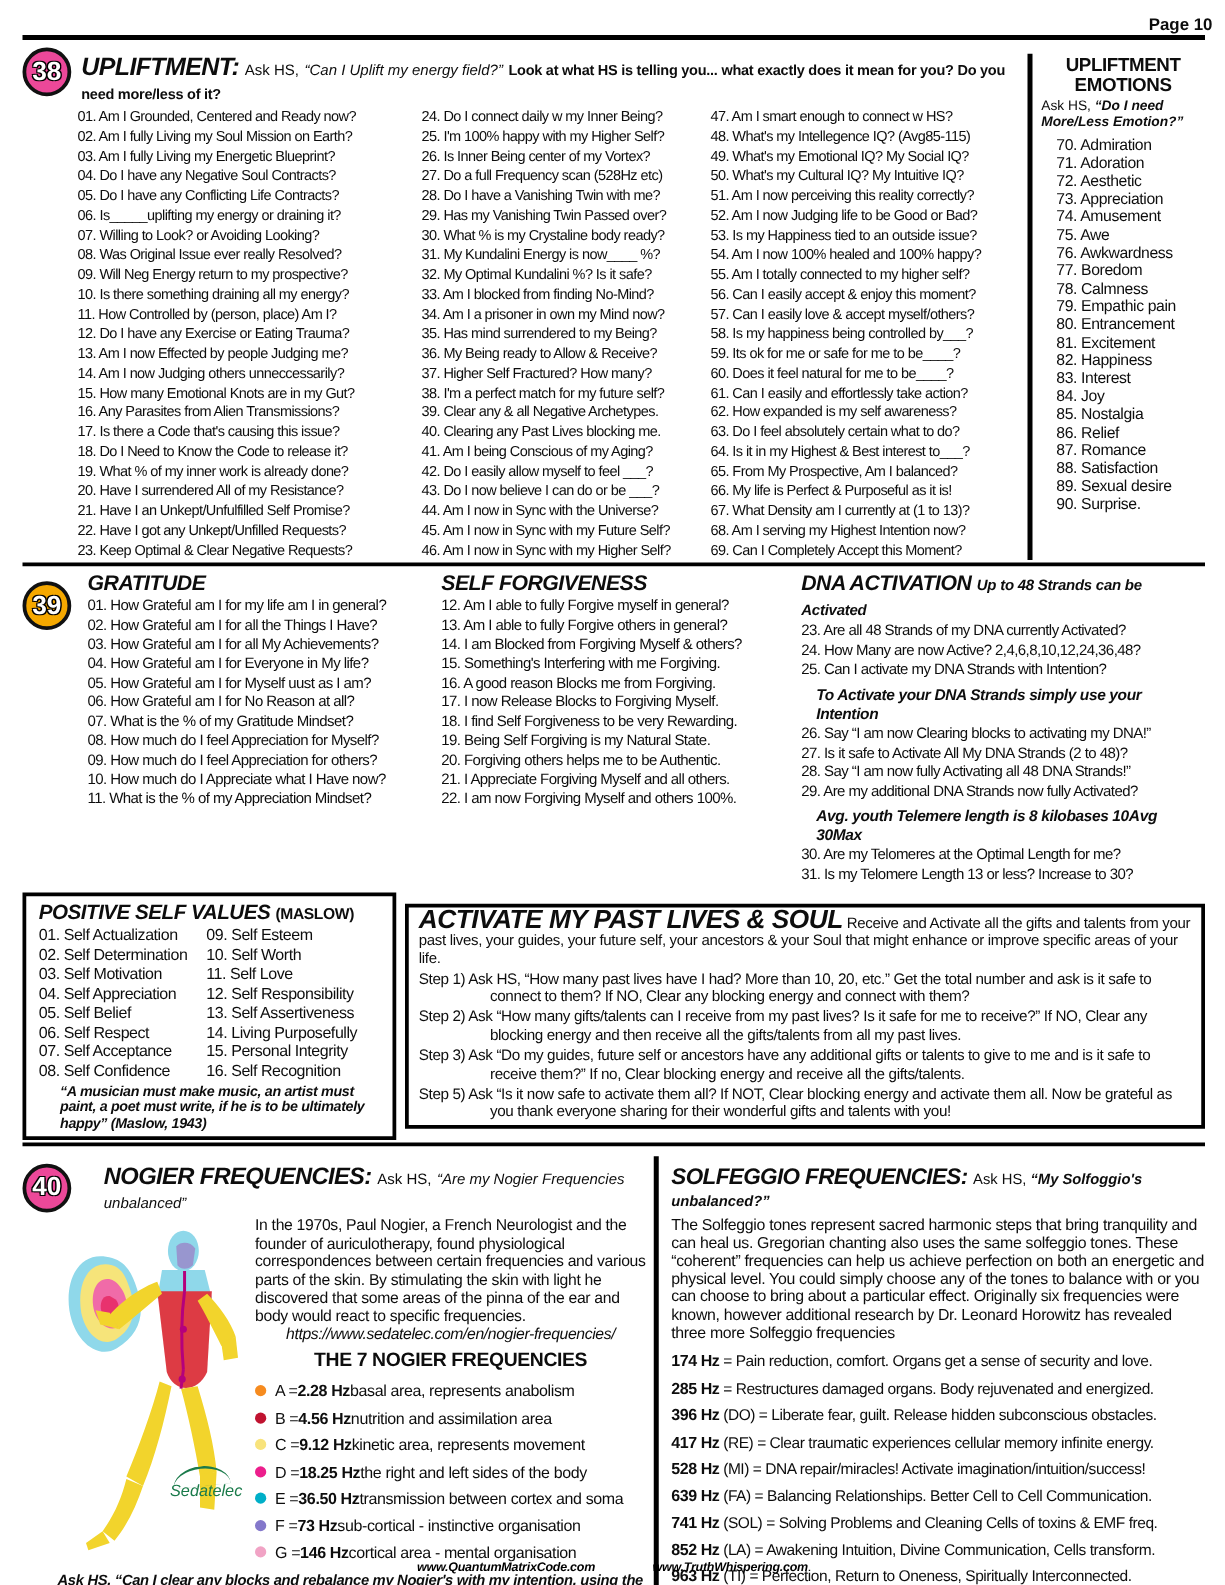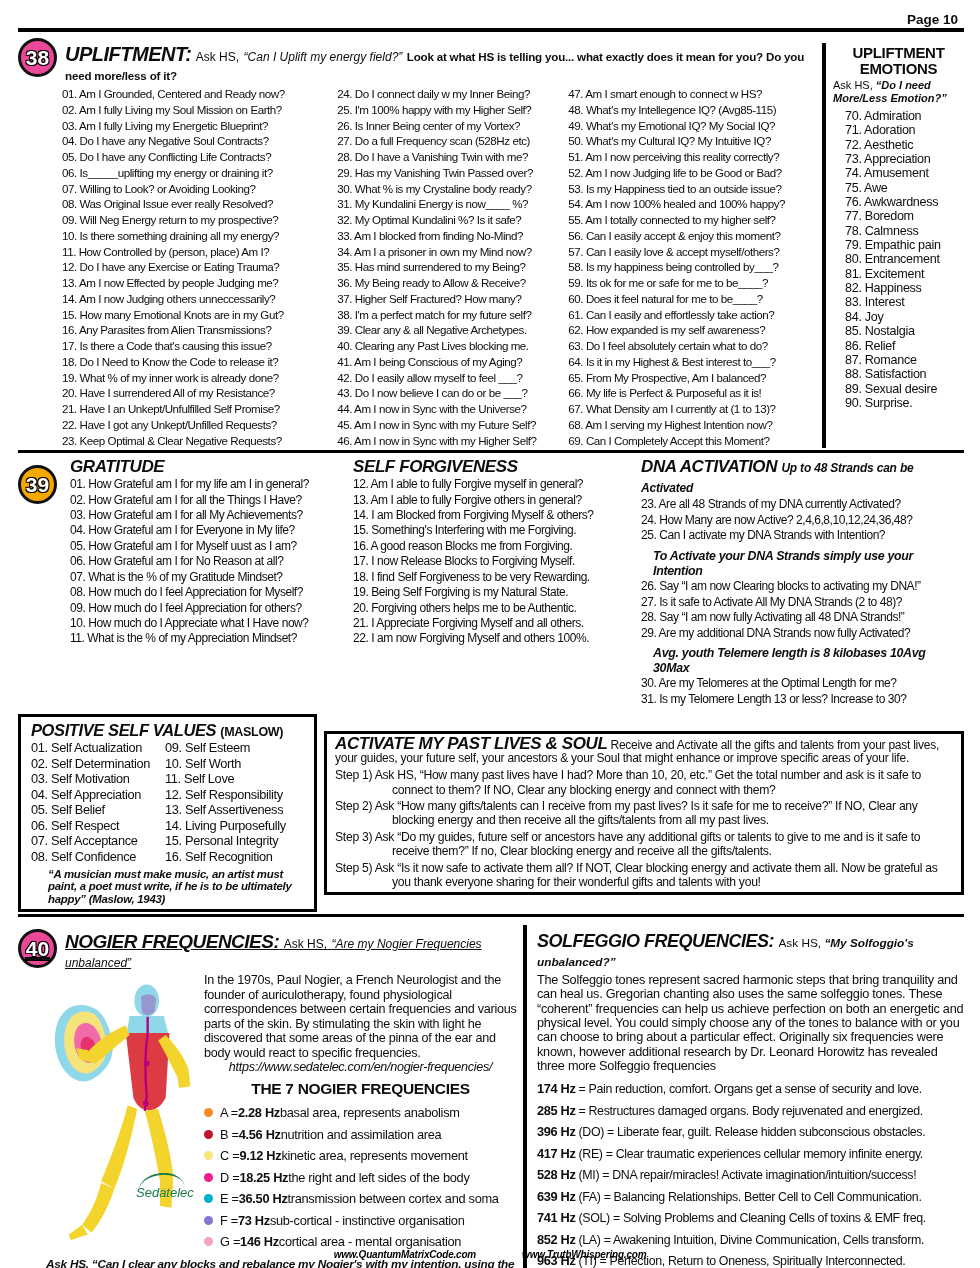--- a/index.html
+++ b/index.html
@@ -7,21 +7,21 @@
   .page {
     position:relative; width:980px; height:1268px; margin:0 auto;
     background:#ffffff; color:#0d0d0d;
     font-family:"Liberation Sans", sans-serif;
     overflow:hidden;
   }
   .inner { position:absolute; left:18px; right:16px; top:26px; }
   .rule { height:4px; background:#000; margin:2px 0 3px 0; }
   .rule.thin { height:3px; }
 
-  .page-num { position:absolute; top:12px; right:22px; font-weight:bold; font-size:13.5px; }
+  .page-num { position:absolute; top:12px; right:10px; font-weight:bold; font-size:13.5px; }
 
   
   .badge {
     width:39px; height:39px; border-radius:50%;
     border:3px solid #111; display:flex; align-items:center; justify-content:center;
     font-size:21px; font-weight:bold; color:#fff;
     text-shadow:-1px -1px 0 #000, 1px -1px 0 #000, -1px 1px 0 #000, 1px 1px 0 #000;
     flex:0 0 auto;
   }
 
@@ -68,28 +68,28 @@
   .maslow-box { flex:0 0 299px; border:3px solid #000; padding:4px 8px 3px 10px; }
   .maslow-title { font-size:16.5px; font-weight:bold; font-style:italic; letter-spacing:-0.4px; }
   .maslow-title .sfx { font-size:12.5px; font-style:normal; letter-spacing:-0.3px; }
   .maslow-cols { display:flex; }
   .maslow-cols ul { list-style:none; white-space:nowrap; }
   .maslow-cols ul li { font-size:12.8px; letter-spacing:-0.35px; line-height:15.6px; }
   .mas1 { width:134px; }
   .maslow-quote { font-size:11.4px; font-style:italic; font-weight:bold; line-height:12.8px; letter-spacing:-0.25px; margin-top:3px;margin-left:17px; }
   .plv-box { flex:1 1 auto; border:3px solid #000; padding:3px 8px 3px 8px; }
   .plv-head { font-size:12px; line-height:13.8px; letter-spacing:-0.25px; }
-  .plv-title { font-size:17px; font-weight:bold; font-style:italic; letter-spacing:-0.4px; }
+  .plv-title { font-size:21px; font-weight:bold; font-style:italic; letter-spacing:-0.4px; }
   .steps { margin-top:2px; }
   .step { font-size:12.2px; line-height:14.4px; letter-spacing:-0.3px; padding-left:57px; text-indent:-57px; margin-top:2px; }
 
   
   .sec40 { display:flex; margin-top:4px; }
   .nogier-left { position:relative; flex:0 0 505px; padding-right:6px; }
-  .n-header { display:flex; gap:6px; align-items:flex-start; margin-top:4px;text-decoration:underline; }
+  .n-header { display:flex; gap:24px; align-items:center; margin-top:4px; }
   .n-header .badge { margin-top:4px; }
   .n-titleline { padding-top:6px; margin-left:2px; }
   .nog-body { margin-top:2px; }
   .nog-fig { float:left; width:152px; height:272px; margin:0 6px 0 28px; }
   .nog-intro { font-size:12.6px; line-height:14.5px; letter-spacing:-0.25px; margin-top:2px; }
   .nog-link { font-size:12.6px; font-style:italic; text-align:center; letter-spacing:-0.3px; }
   .nog-list-title { font-size:15.5px; font-weight:bold; letter-spacing:-0.3px; text-align:center; margin-top:6px; }
   .nog-list { list-style:none; margin-top:4px; }
   .nog-list li { display:flex; align-items:center; font-size:12.8px; letter-spacing:-0.3px; line-height:21.5px; white-space:nowrap; }
   .dot { width:9px; height:9px; border-radius:50%; display:inline-block; margin-right:7px; flex:0 0 auto; }

